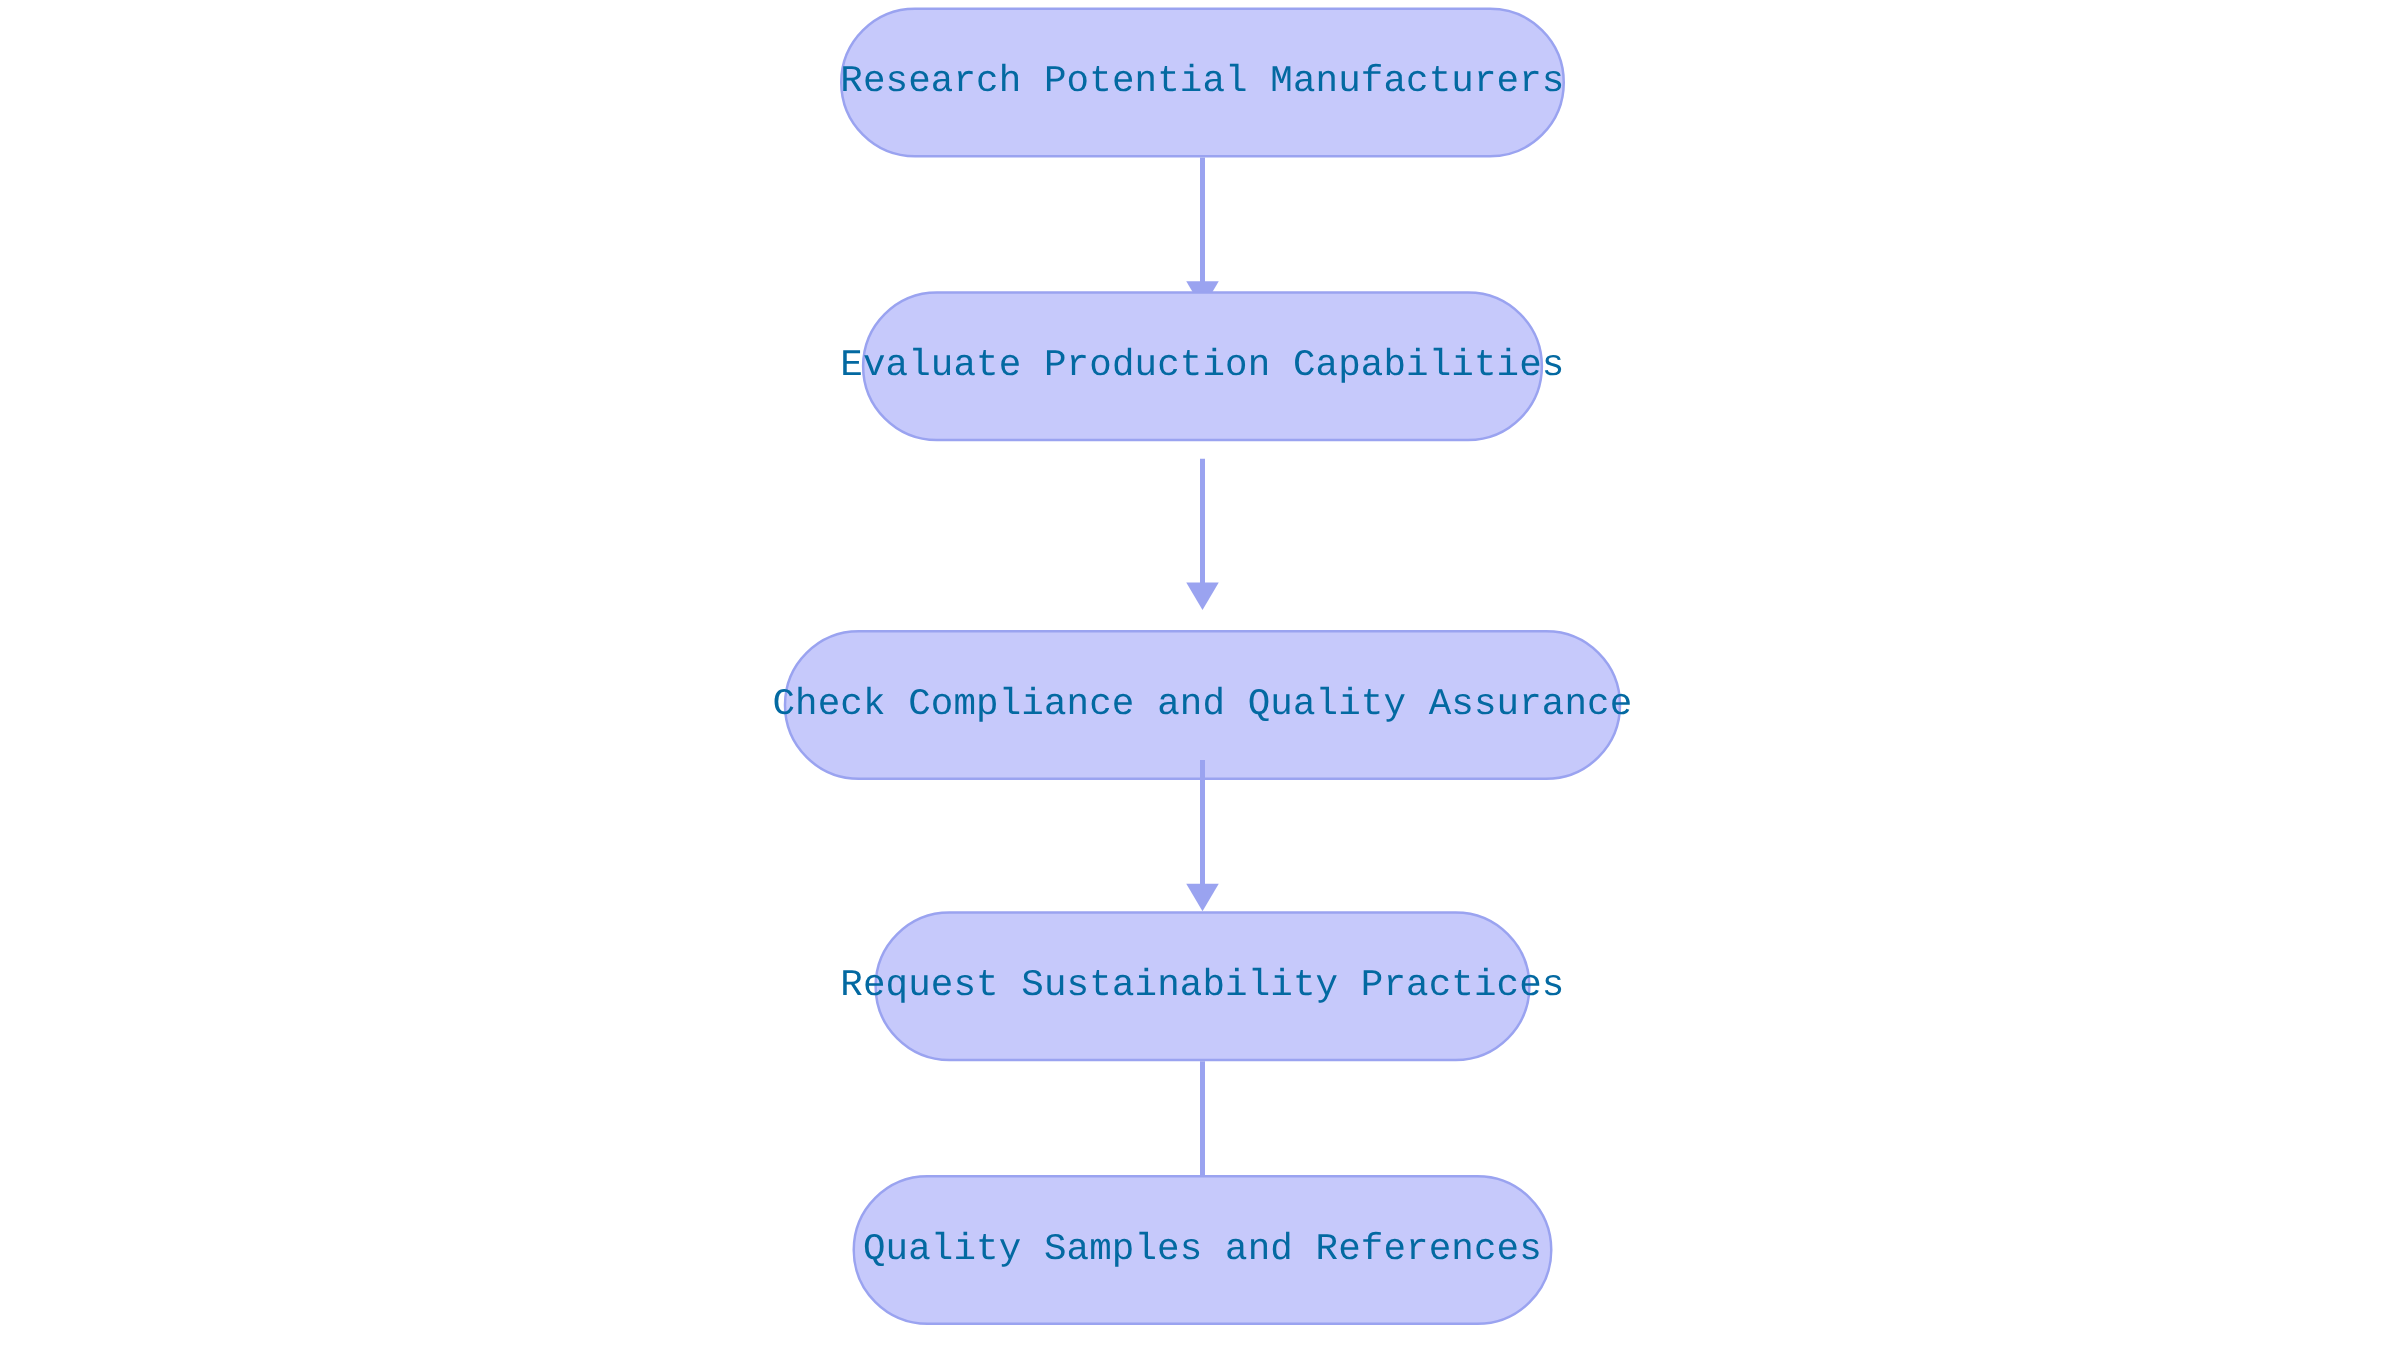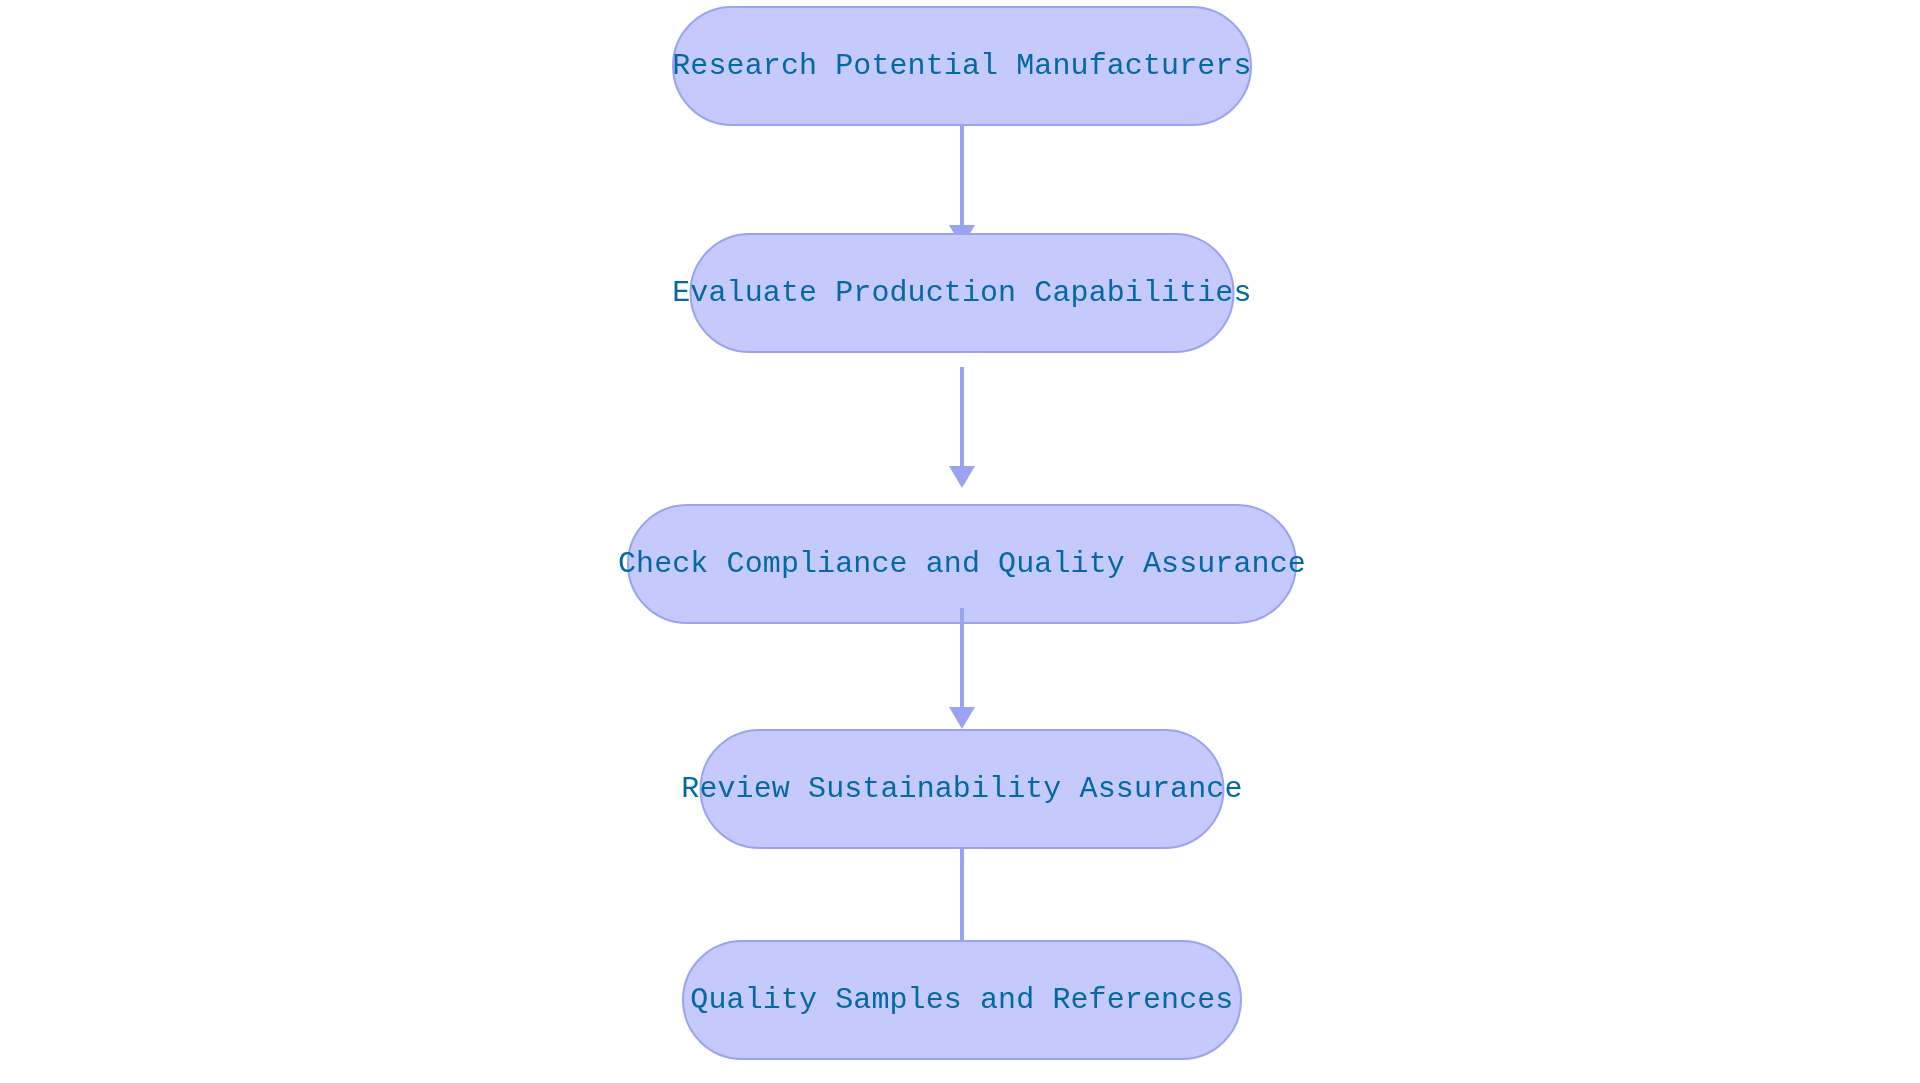--- a/index.html
+++ b/index.html
@@ -96,21 +96,21 @@
   <div class="node" style="top:488px; width:670px;margin-top:16px;">
     <span class="node-label">Check Compliance and Quality Assurance</span>
   </div>
 
   <div class="connector" style="top:608px; height:121px;">
     <div class="connector-line"></div>
     <div class="connector-head"></div>
   </div>
 
   <div class="node" style="top:729px; width:525px;">
-    <span class="node-label">Review Sustainability Assurance</span>
+    <span class="node-label">Request Sustainability Practices</span>
   </div>
 
   <div class="connector" style="top:849px; height:121px;">
     <div class="connector-line"></div>
     <div class="connector-head"></div>
   </div>
 
   <div class="node" style="top:940px; width:560px;">
     <span class="node-label">Quality Samples and References</span>
   </div>

